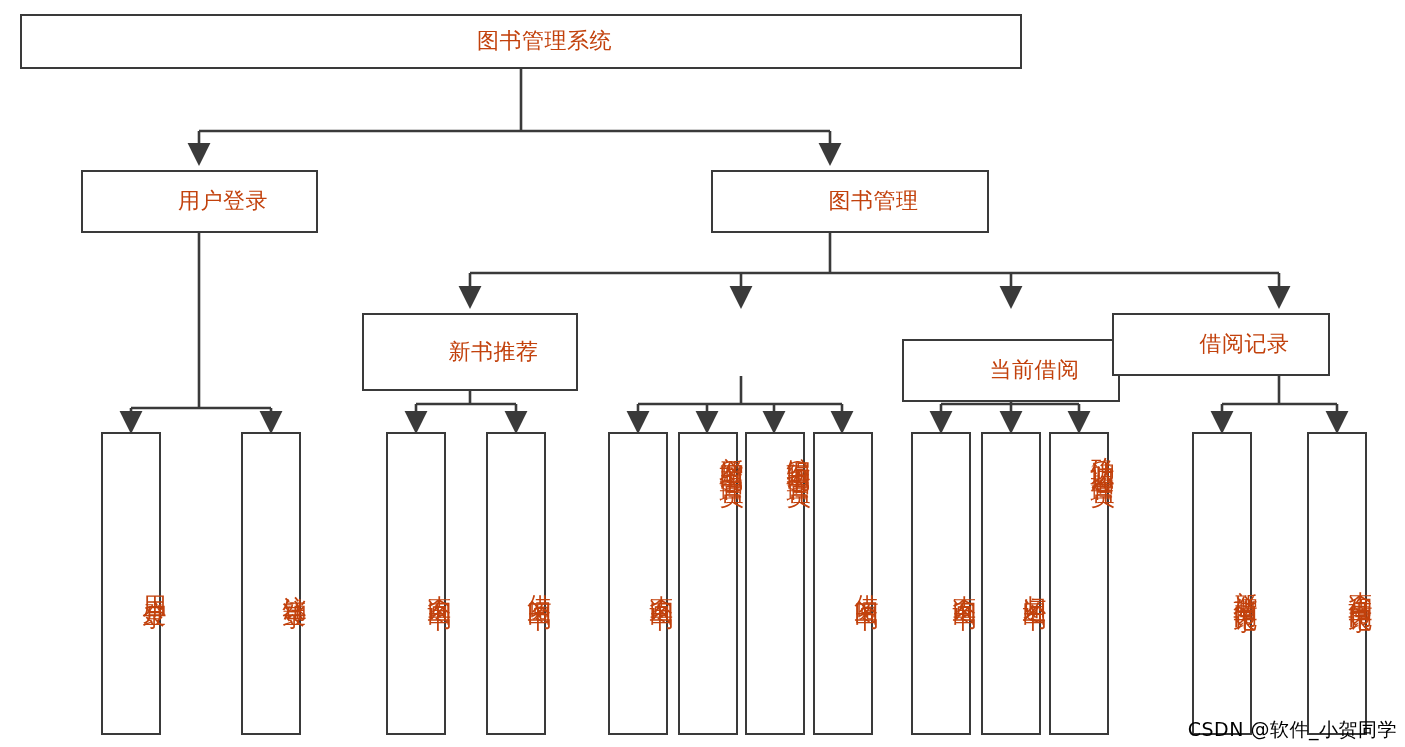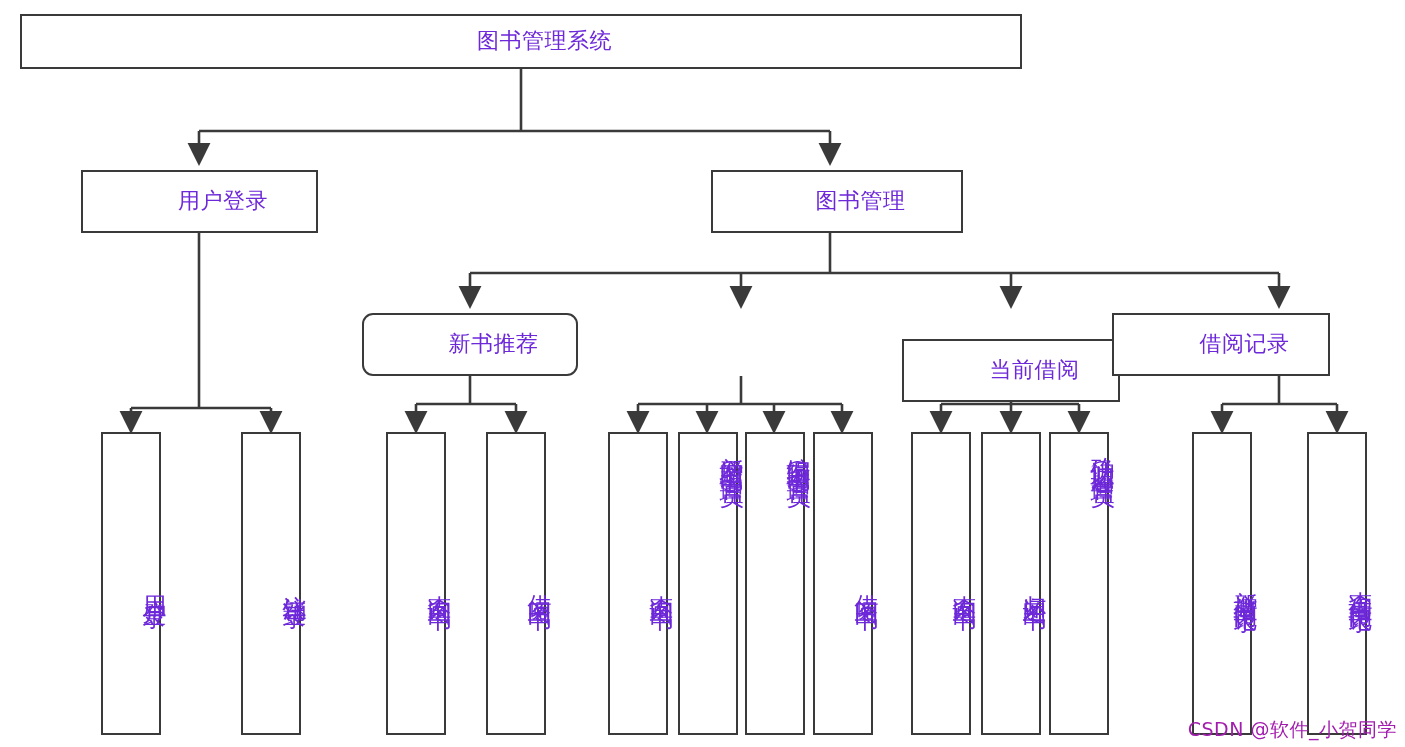--- a/index.html
+++ b/index.html
@@ -28,21 +28,21 @@
     pointer-events: none;
   }
   .node {
     position: absolute;
     box-sizing: border-box;
     background: #ffffff;
     border: 2px solid #3a3a3a;
     display: flex;
     align-items: center;
     justify-content: center;
-    color: #6d28d9;
+    color: #c2410c;
     padding-left: 47px;
   }
   .node.h {
     
   }
   .node.h .label {
     font-size: 22px;
     letter-spacing: 0.5px;
     line-height: 1.1;
     white-space: nowrap;
@@ -72,21 +72,21 @@
   }
   .node.v.top .vwrap {
     align-items: flex-start;
     padding-top: 4px;
   }
   .watermark {
     position: absolute;
     right: 8px;
     bottom: 4px;
     font-size: 19px;
-    color: #a21caf;
+    color: #000000;
     letter-spacing: 0.5px;
     white-space: nowrap;
     font-family: "DejaVu Sans", "Liberation Sans", sans-serif;
   }
 </style>
 </head>
 <body>
 
 <div id="diagram-root">
 
@@ -140,25 +140,25 @@
     </g>
   </svg>
 
   <div class="node h root" style="left:20px; top:14px; width:1002px; height:55px;">
     <span class="label">图书管理系统</span>
   </div>
 
   <div class="node h" style="left:81px; top:170px; width:237px; height:63px;">
     <span class="label">用户登录</span>
   </div>
-  <div class="node h" style="left:711px; top:170px; width:252px; height:63px;">
+  <div class="node h" style="left:711px; top:170px; width:278px; height:63px;">
     <span class="label">图书管理</span>
   </div>
 
-  <div class="node h" style="left:362px; top:313px; width:216px; height:63px;border-radius:11px;">
+  <div class="node h" style="left:362px; top:313px; width:216px; height:78px;">
     <span class="label">新书推荐</span>
   </div>
   <div class="node h" style="left:902px; top:313px; width:218px; height:63px;margin-top:26px;">
     <span class="label">当前借阅</span>
   </div>
   <div class="node h" style="left:1112px; top:313px; width:218px; height:63px;">
     <span class="label">借阅记录</span>
   </div>
 
   <div class="node v" style="left:101px; top:432px; width:60px; height:303px;">

